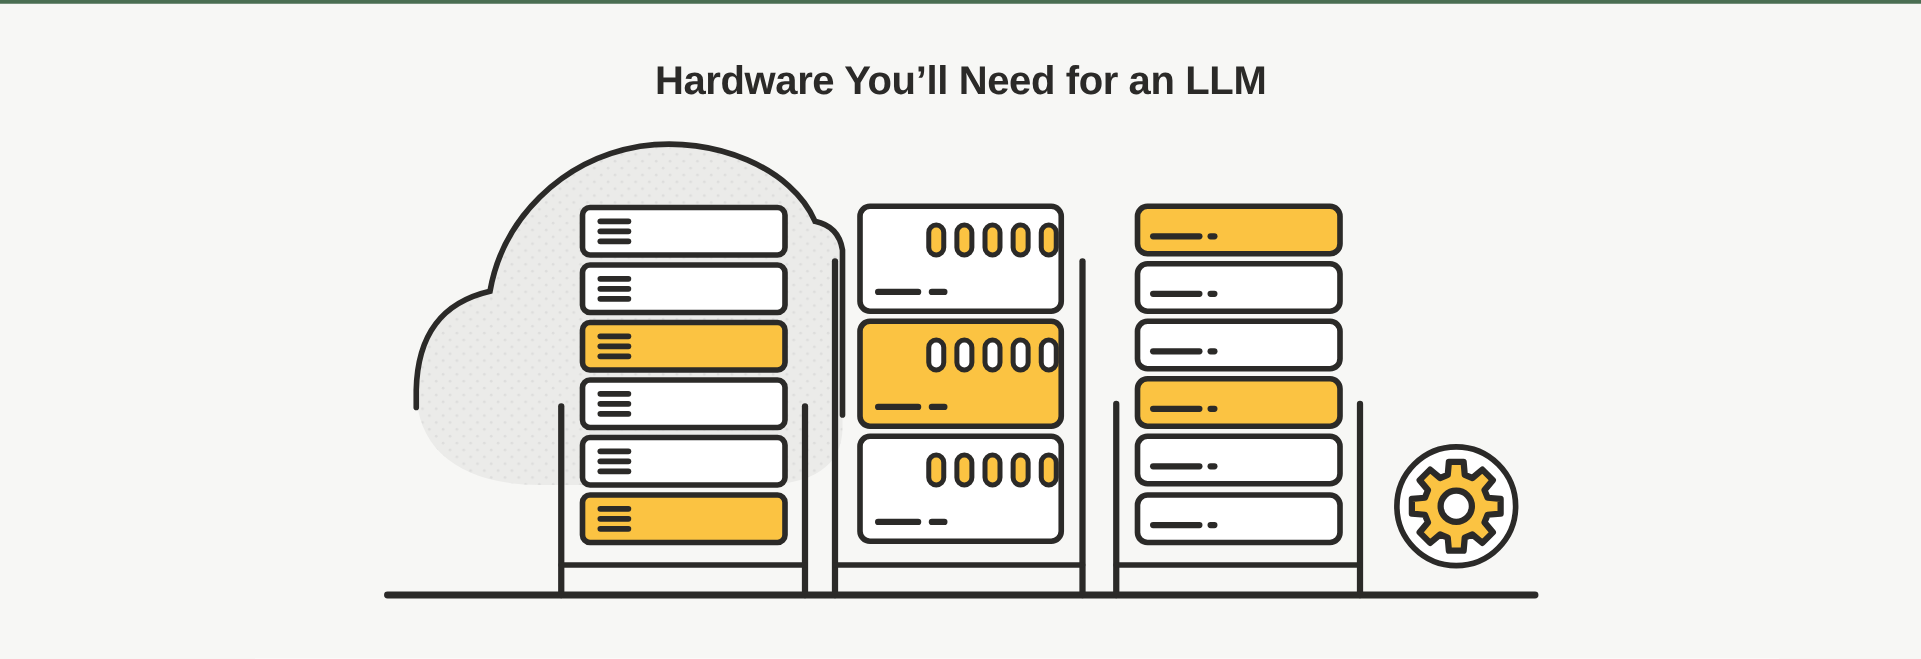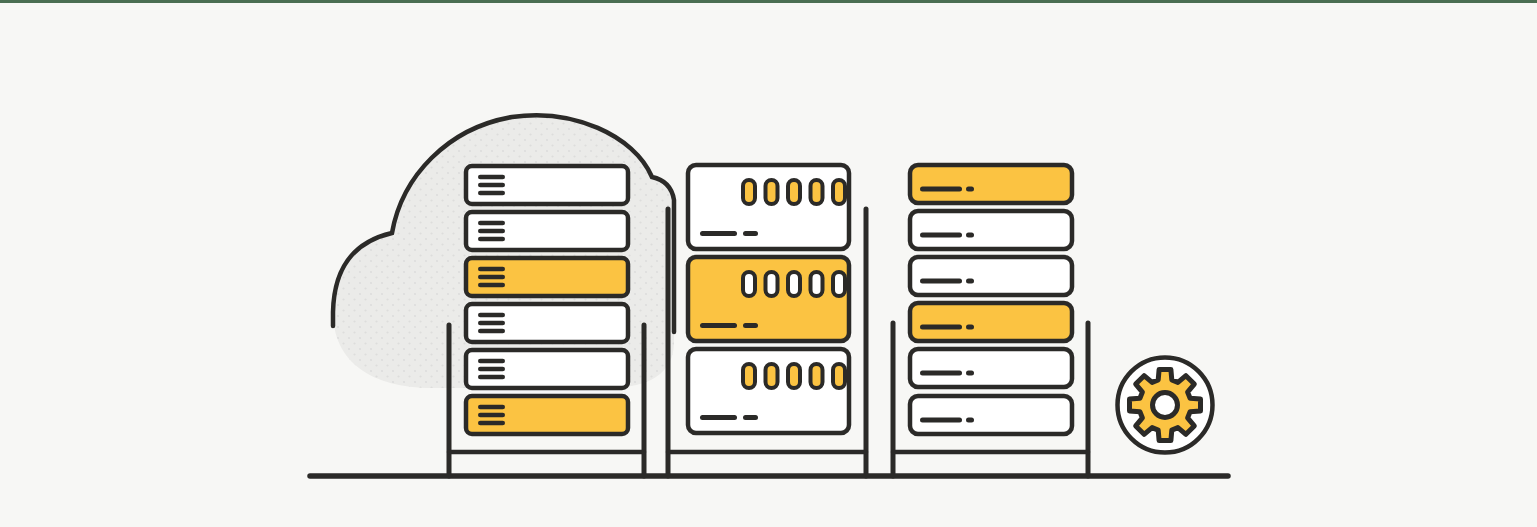--- a/index.html
+++ b/index.html
@@ -17,20 +17,21 @@
     text-align:center; font-size:32px; font-weight:700; letter-spacing:-0.3px;
     color:var(--ink);
   }
   .illustration{position:absolute; top:0; left:0; width:1537px; height:527px;}
 </style>
 </head>
 <body>
 
 <div class="stage">
   <div class="top-border"></div>
+  <h1 class="page-title">Hardware You’ll Need for an LLM</h1>
   <svg id="illustration" class="illustration" viewBox="0 0 1537 527">
       <defs>
         <pattern id="dots" width="11" height="11" patternUnits="userSpaceOnUse">
           <circle cx="2.5" cy="2.5" r="1.1" fill="#dddddc"></circle>
           <circle cx="8" cy="8" r="1.1" fill="#dddddc"></circle>
         </pattern>
       </defs>
       <g>
         <path d="M 333,312 C 334,268 353,242 392,233 C 402,176 448,128 512,117 C 572,108 634,135 652,177 Q 671,181 674,200 L 674,342 C 674,374 648,388 608,388 L 432,388 C 372,388 333,362 333,312 Z" fill="#ebebe9"></path>
         <path d="M 333,312 C 334,268 353,242 392,233 C 402,176 448,128 512,117 C 572,108 634,135 652,177 Q 671,181 674,200 L 674,342 C 674,374 648,388 608,388 L 432,388 C 372,388 333,362 333,312 Z" fill="url(#dots)"></path>

